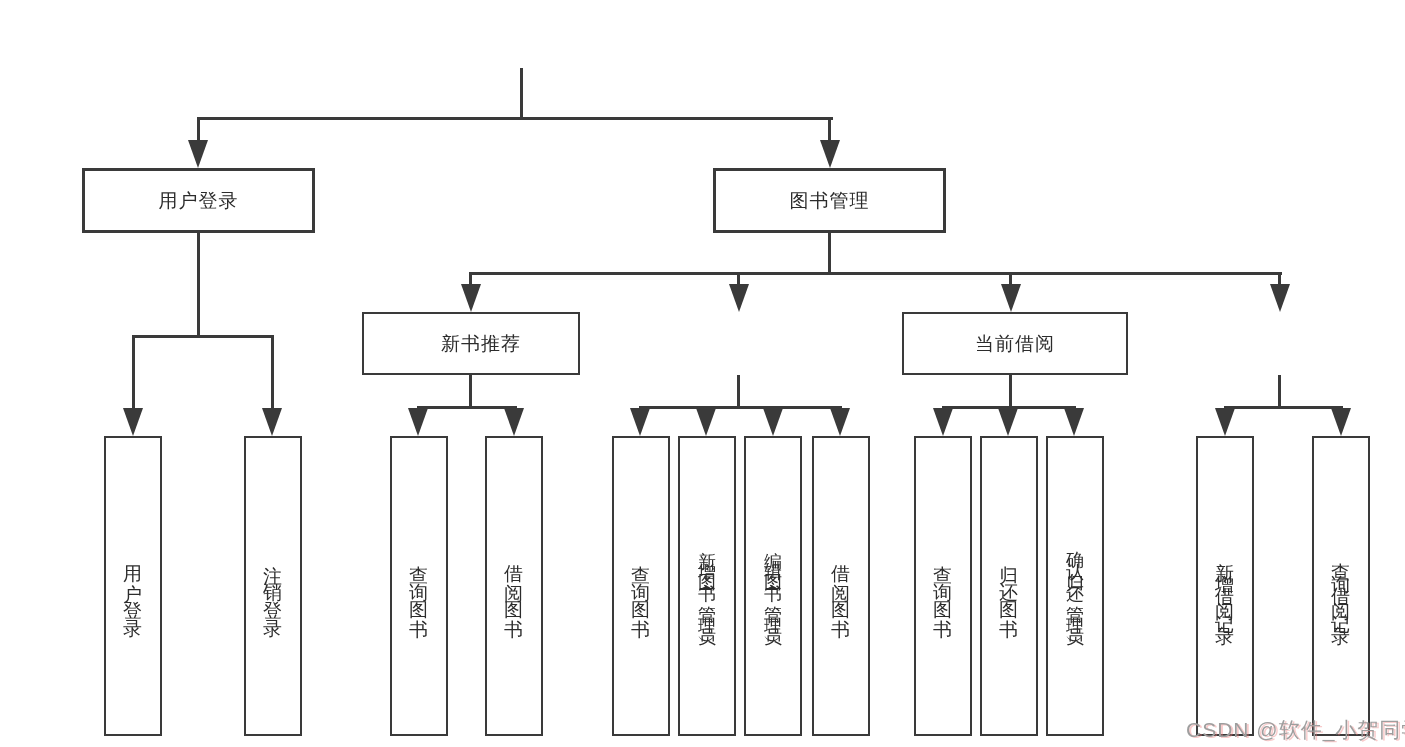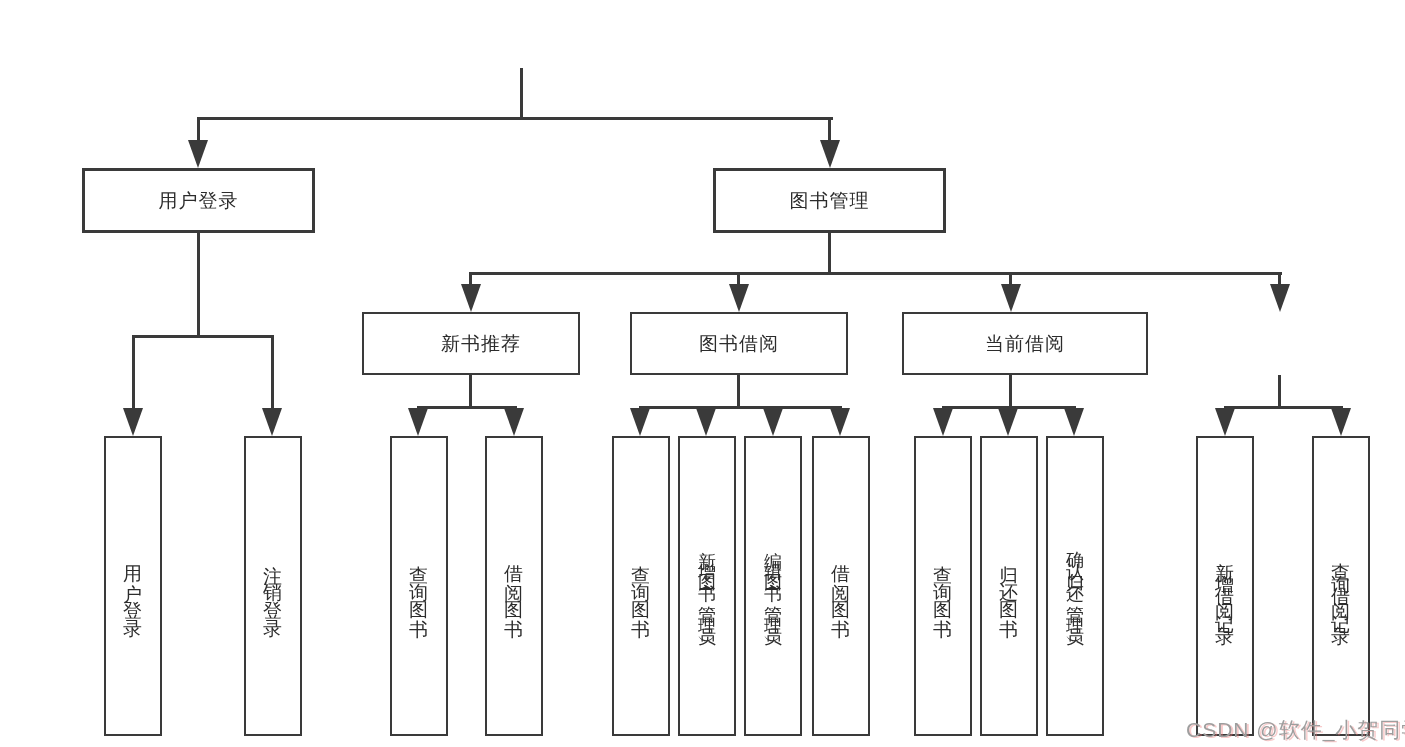--- a/index.html
+++ b/index.html
@@ -76,24 +76,21 @@
   <div class="ln" style="left:1009px;top:272px;width:3px;height:14px;"></div>
   <div class="ln" style="left:1278px;top:272px;width:3px;height:14px;"></div>
   <div class="ar" style="left:461px;top:284px;"></div>
   <div class="ar" style="left:729px;top:284px;"></div>
   <div class="ar" style="left:1001px;top:284px;"></div>
   <div class="ar" style="left:1270px;top:284px;"></div>
 
   <div class="box thin" style="left:362px;top:312px;width:218px;height:63px;padding-left:20px;">
     <span>新书推荐</span>
   </div>
-  <div class="box thin" style="left:630px;top:312px;width:218px;height:63px;">
-    <span>图书借阅</span>
-  </div>
-  <div class="box thin" style="left:902px;top:312px;width:246px;height:63px;">
+  <div class="box thin" style="left:902px;top:312px;width:226px;height:63px;">
     <span>当前借阅</span>
   </div>
 
   <div class="ln" style="left:469px;top:375px;width:3px;height:34px;"></div>
   <div class="ln" style="left:737px;top:375px;width:3px;height:34px;"></div>
   <div class="ln" style="left:1009px;top:375px;width:3px;height:34px;"></div>
   <div class="ln" style="left:1278px;top:375px;width:3px;height:34px;"></div>
 
   <div class="ln" style="left:417px;top:406px;width:100px;height:3px;"></div>
   <div class="ln" style="left:639px;top:406px;width:203px;height:3px;"></div>

